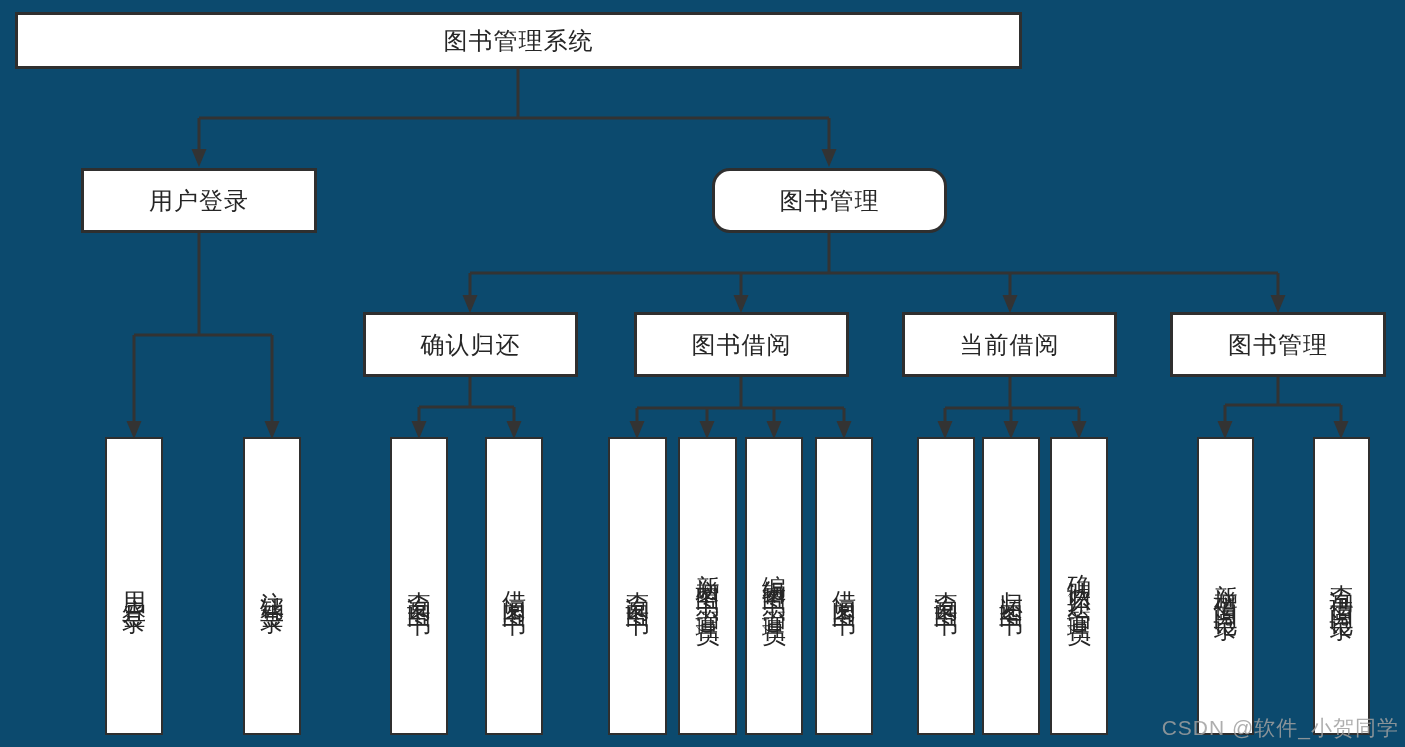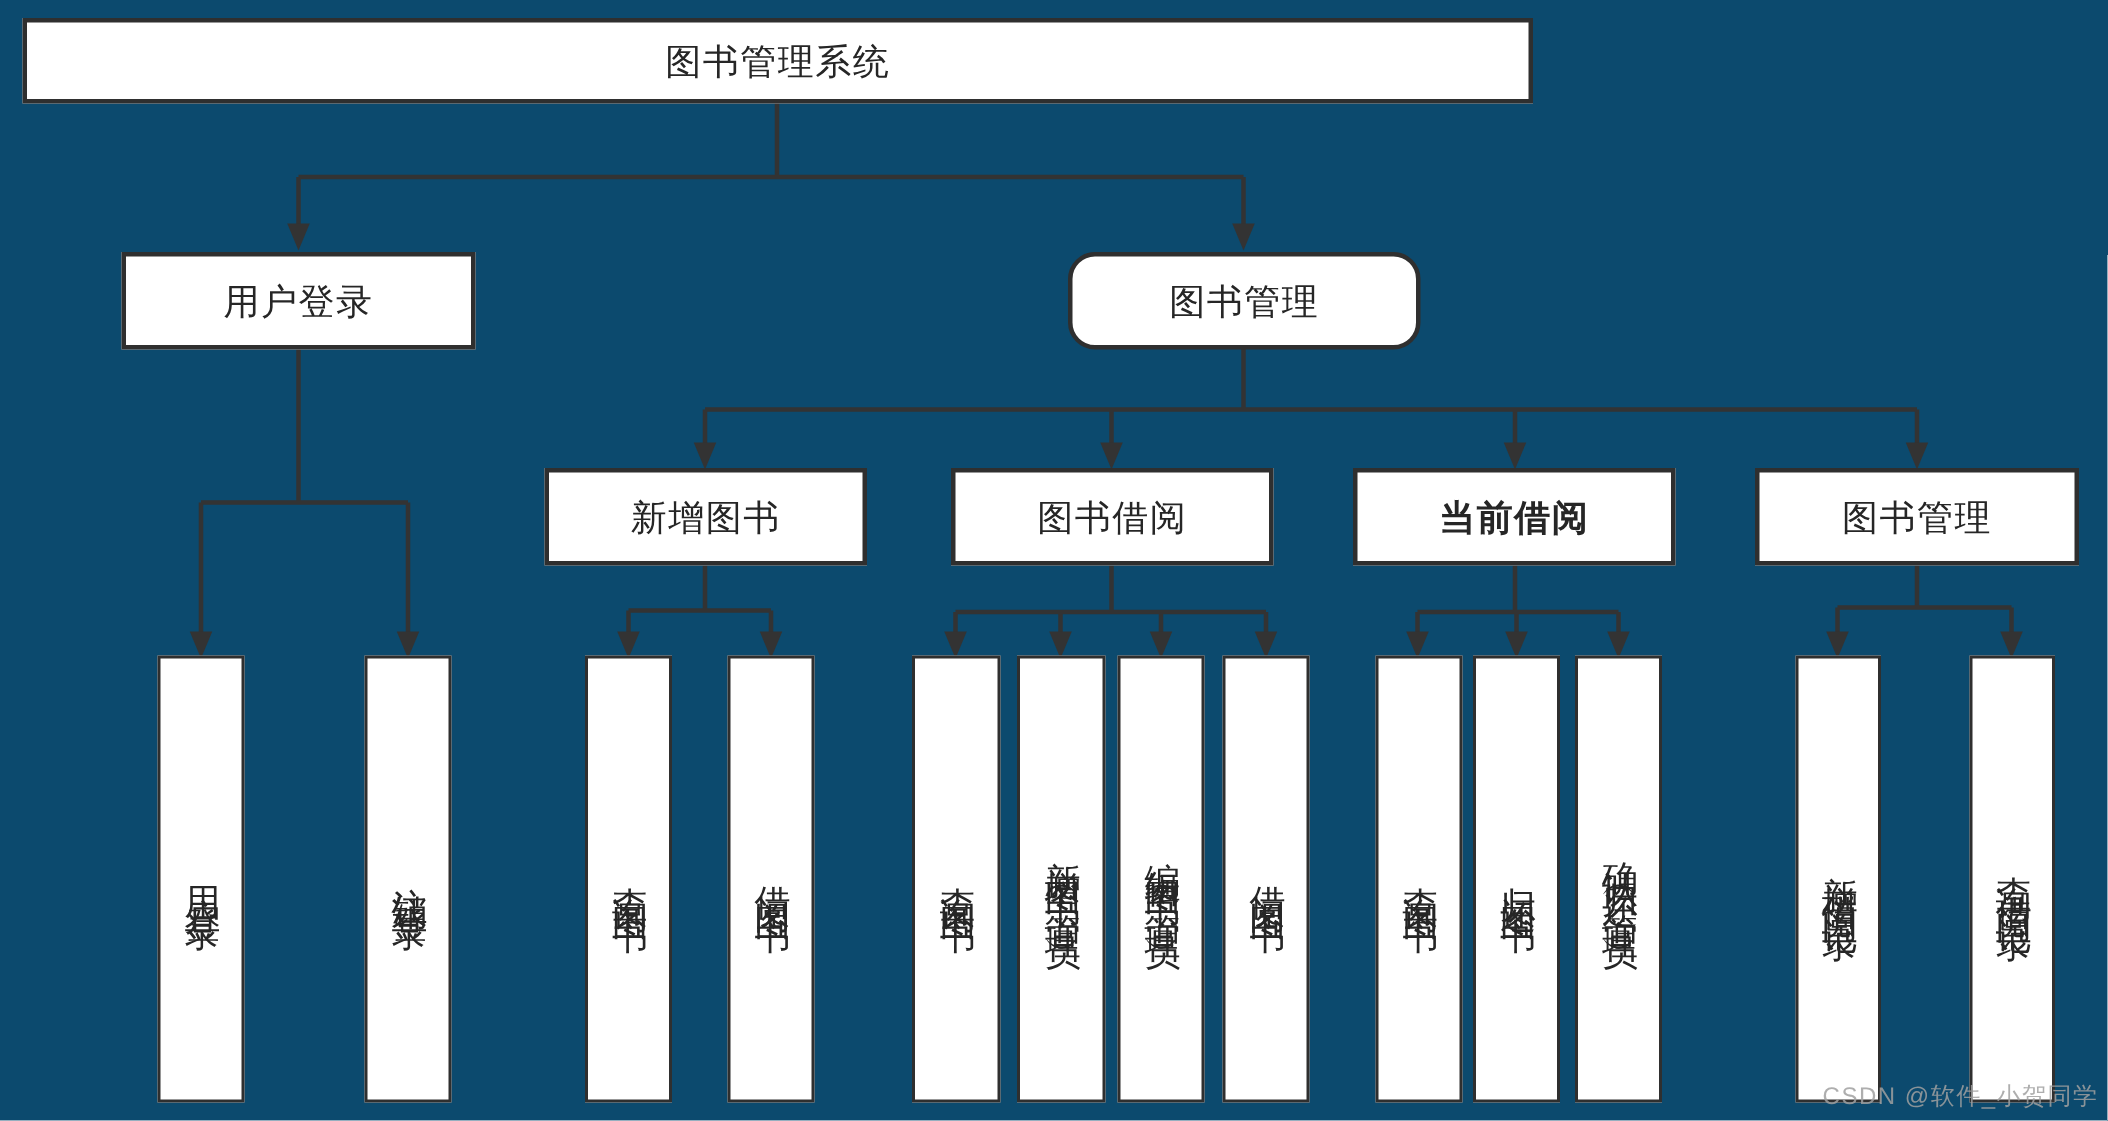--- a/index.html
+++ b/index.html
@@ -50,21 +50,21 @@
     font-size: 24px;
     line-height: 1;
     letter-spacing: 7px;
     white-space: nowrap;
   }
   .lvl { height: 65px; }
   #watermark {
     position: absolute;
     right: 6px;
     bottom: 5px;
-    font-size: 16px;
+    font-size: 21px;
     letter-spacing: 1px;
     color: rgba(160,160,160,0.85);
     z-index: 10;
     white-space: nowrap;
   }
 </style>
 </head>
 <body>
 
 <div id="canvas">
@@ -124,26 +124,26 @@
   </div>
 
   <div class="box lvl" style="left:81px; top:168px; width:236px;">
     <span>用户登录</span>
   </div>
   <div class="box lvl" style="left:712px; top:168px; width:235px;border-radius:18px;">
     <span>图书管理</span>
   </div>
 
   <div class="box lvl" style="left:363px; top:312px; width:215px;">
-    <span>新增图书</span>
+    <span>确认归还</span>
   </div>
   <div class="box lvl" style="left:634px; top:312px; width:215px;align-items:center;">
     <span>图书借阅</span>
   </div>
-  <div class="box lvl" style="left:902px; top:312px; width:215px;font-weight:bold;">
+  <div class="box lvl" style="left:902px; top:312px; width:215px;">
     <span>当前借阅</span>
   </div>
   <div class="box lvl" style="left:1170px; top:312px; width:216px;">
     <span>图书管理</span>
   </div>
 
   <div class="box leaf" style="left:105px;">
     <span class="vtext">用户登录</span>
   </div>
   <div class="box leaf" style="left:243px;">

